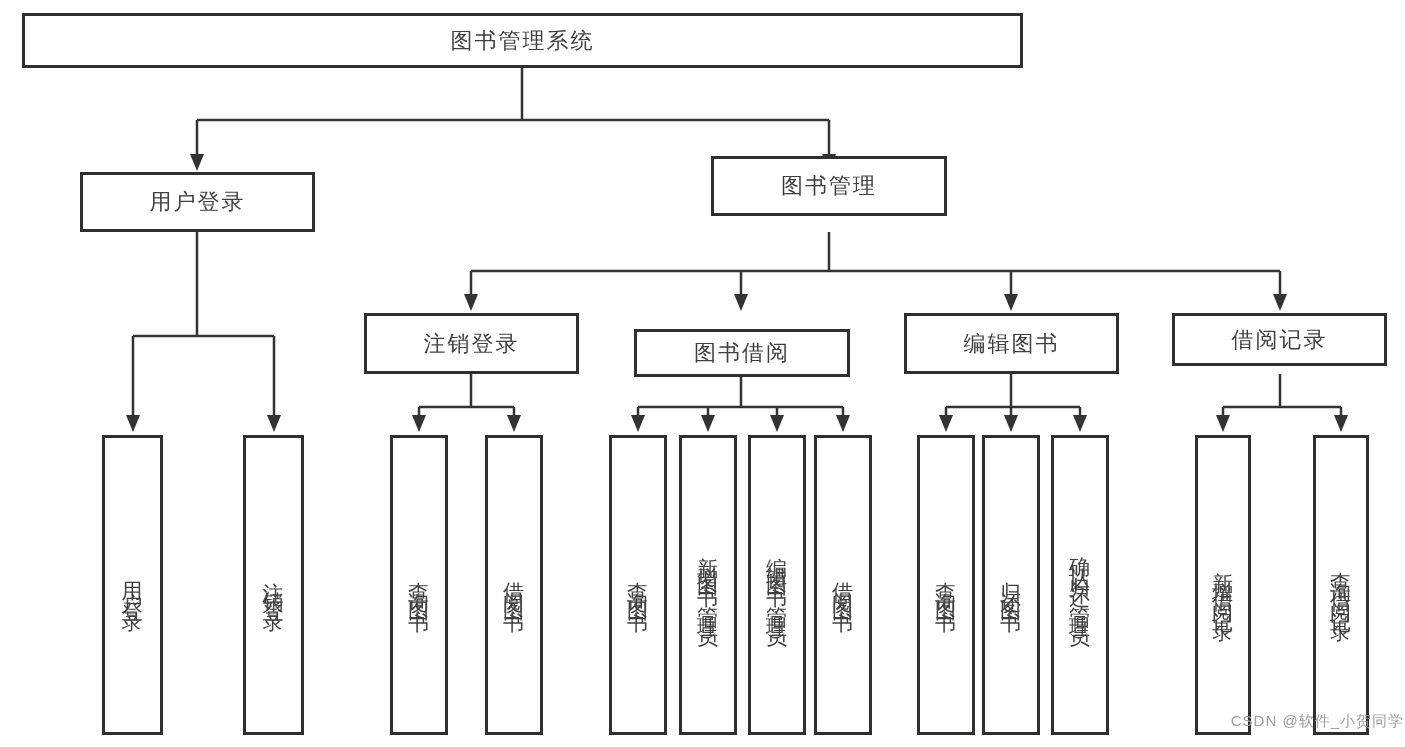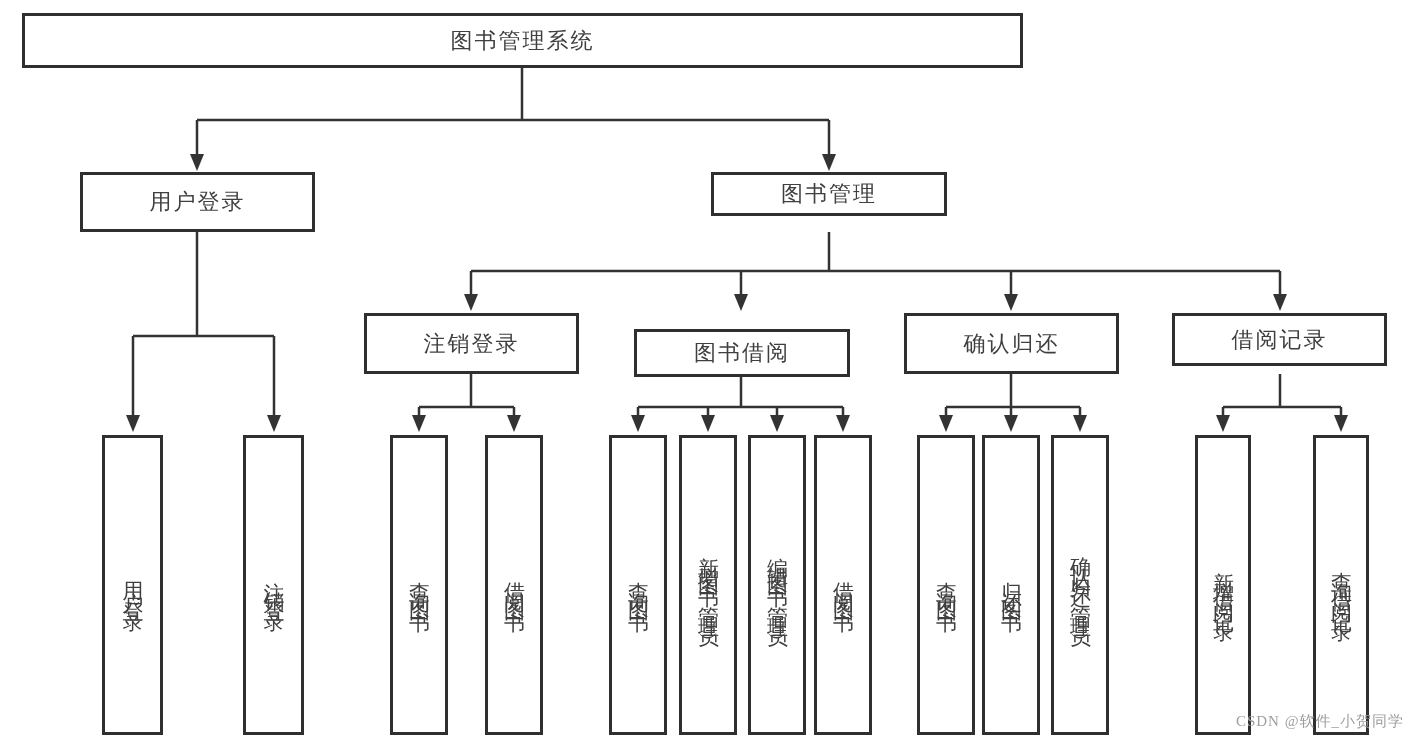--- a/index.html
+++ b/index.html
@@ -1,21 +1,21 @@
 <!DOCTYPE html>
 <html><head>
 <meta charset="utf-8">
 <style>
   html,body{margin:0;padding:0;background:#ffffff;}
   .canvas{
     position:relative;
     width:1405px;height:747px;
     background:#ffffff;
     overflow:hidden;
-    font-family:Liberation Serif, serif;
+    font-family:Liberation Sans, sans-serif;
   }
   .wires{position:absolute;left:0;top:0;z-index:1;}
   .box{
     position:absolute;
     background:#ffffff;
     border:3px solid #2f2f2f;
     box-sizing:border-box;
     display:flex;
     align-items:center;
     justify-content:center;
@@ -84,32 +84,32 @@
     </g>
   </svg>
 
   <div class="box" style="left:22px;top:13px;width:1001px;height:55px">
     <span class="hlabel">图书管理系统</span>
   </div>
 
   <div class="box" style="left:80px;top:172px;width:235px;height:60px">
     <span class="hlabel">用户登录</span>
   </div>
-  <div class="box" style="left:711px;top:172px;width:236px;height:44px">
+  <div class="box" style="left:711px;top:156px;width:236px;height:60px">
     <span class="hlabel">图书管理</span>
   </div>
 
   <div class="box" style="left:364px;top:313px;width:215px;height:61px">
     <span class="hlabel">注销登录</span>
   </div>
   <div class="box" style="left:634px;top:329px;width:216px;height:48px">
     <span class="hlabel">图书借阅</span>
   </div>
   <div class="box" style="left:904px;top:313px;width:215px;height:61px">
-    <span class="hlabel">确认归还</span>
+    <span class="hlabel">编辑图书</span>
   </div>
   <div class="box" style="left:1172px;top:313px;width:215px;height:53px">
     <span class="hlabel">借阅记录</span>
   </div>
 
   <div class="box" style="left:102px;top:435px;width:61px;height:300px">
     <span class="vlabel">用户登录</span>
   </div>
   <div class="box" style="left:243px;top:435px;width:61px;height:300px">
     <span class="vlabel">注销登录</span>

